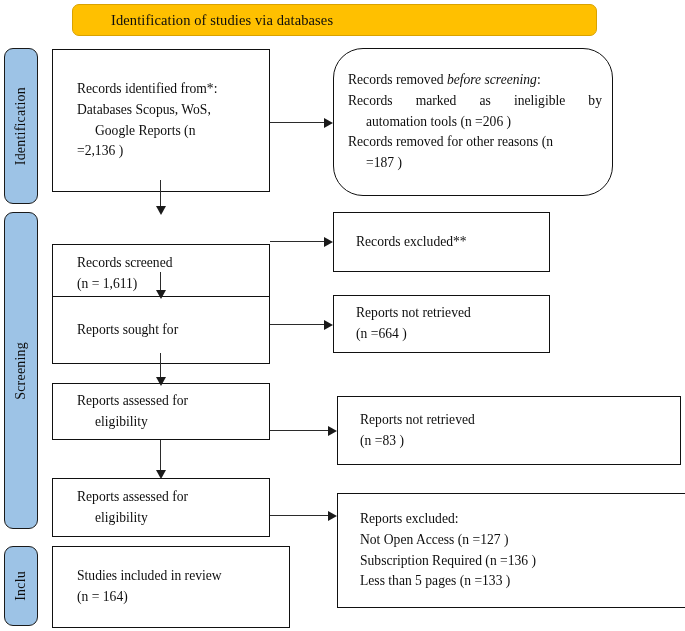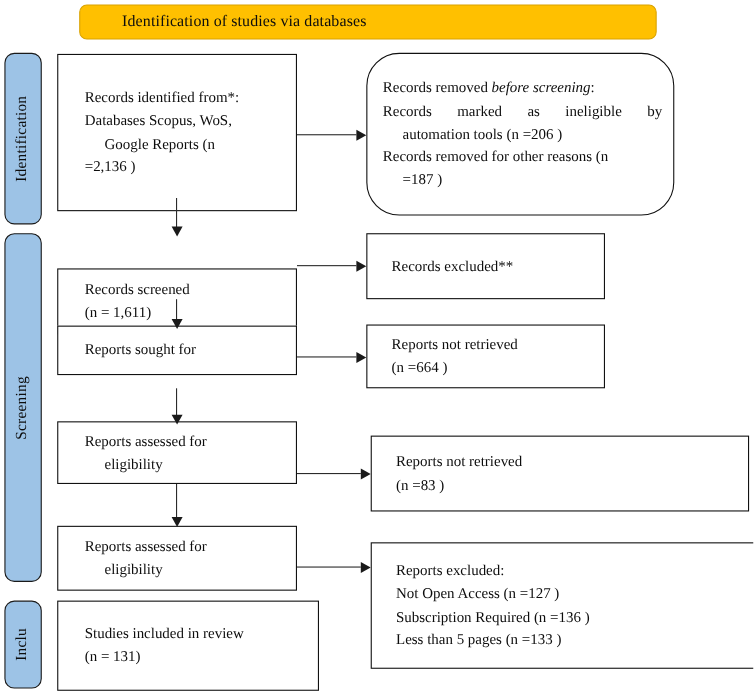--- a/index.html
+++ b/index.html
@@ -83,21 +83,21 @@
     justify-content: space-between;
     white-space: nowrap;
   }
   em { font-style: italic; }
 
   
   #box-identified       { left: 52px;  top: 49px;  width: 218px; height: 143px; }
   #box-removed          { left: 333px; top: 48px;  width: 280px; height: 148px; }
   #box-screened         { left: 52px;  top: 212px; width: 218px; height: 60px; margin-top: 32px;  }
   #box-excluded         { left: 333px; top: 212px; width: 217px; height: 60px;  }
-  #box-sought           { left: 52px;  top: 296px; width: 218px; height: 45px;  }
+  #box-sought           { left: 52px;  top: 296px; width: 218px; height: 68px;  }
   #box-not-retrieved-1  { left: 333px; top: 295px; width: 217px; height: 58px;  }
   #box-eligibility-1    { left: 52px;  top: 383px; width: 218px; height: 57px;  }
   #box-not-retrieved-2  { left: 337px; top: 396px; width: 344px; height: 69px;  }
   #box-eligibility-2    { left: 52px;  top: 478px; width: 218px; height: 59px;  }
   #box-reports-excluded { left: 337px; top: 493px; width: 400px; height: 115px; }
   #box-included         { left: 52px;  top: 546px; width: 238px; height: 82px;  }
 
   
   .conn { position: absolute; background: #2b2b2b; }
   .conn.h { height: 1.4px; }
@@ -188,21 +188,21 @@
   </div>
   <div class="box pad-r" id="box-reports-excluded">
     <span class="ln">Reports excluded:</span>
     <span class="ln">Not Open Access (n =127 )</span>
     <span class="ln">Subscription Required (n =136 )</span>
     <span class="ln">Less than 5 pages (n =133 )</span>
   </div>
 
   <div class="box pad-l" id="box-included">
     <span class="ln">Studies included in review</span>
-    <span class="ln">(n = 131)</span>
+    <span class="ln">(n = 164)</span>
   </div>
 
   <div class="conn h" style="left:270px; top:122px; width:54px;"></div>
   <div class="arrow-right" style="left:324px; top:117.5px;"></div>
 
   <div class="conn h" style="left:270px; top:241px; width:54px;"></div>
   <div class="arrow-right" style="left:324px; top:236.5px;"></div>
 
   <div class="conn h" style="left:270px; top:324px; width:54px;"></div>
   <div class="arrow-right" style="left:324px; top:319.5px;"></div>

